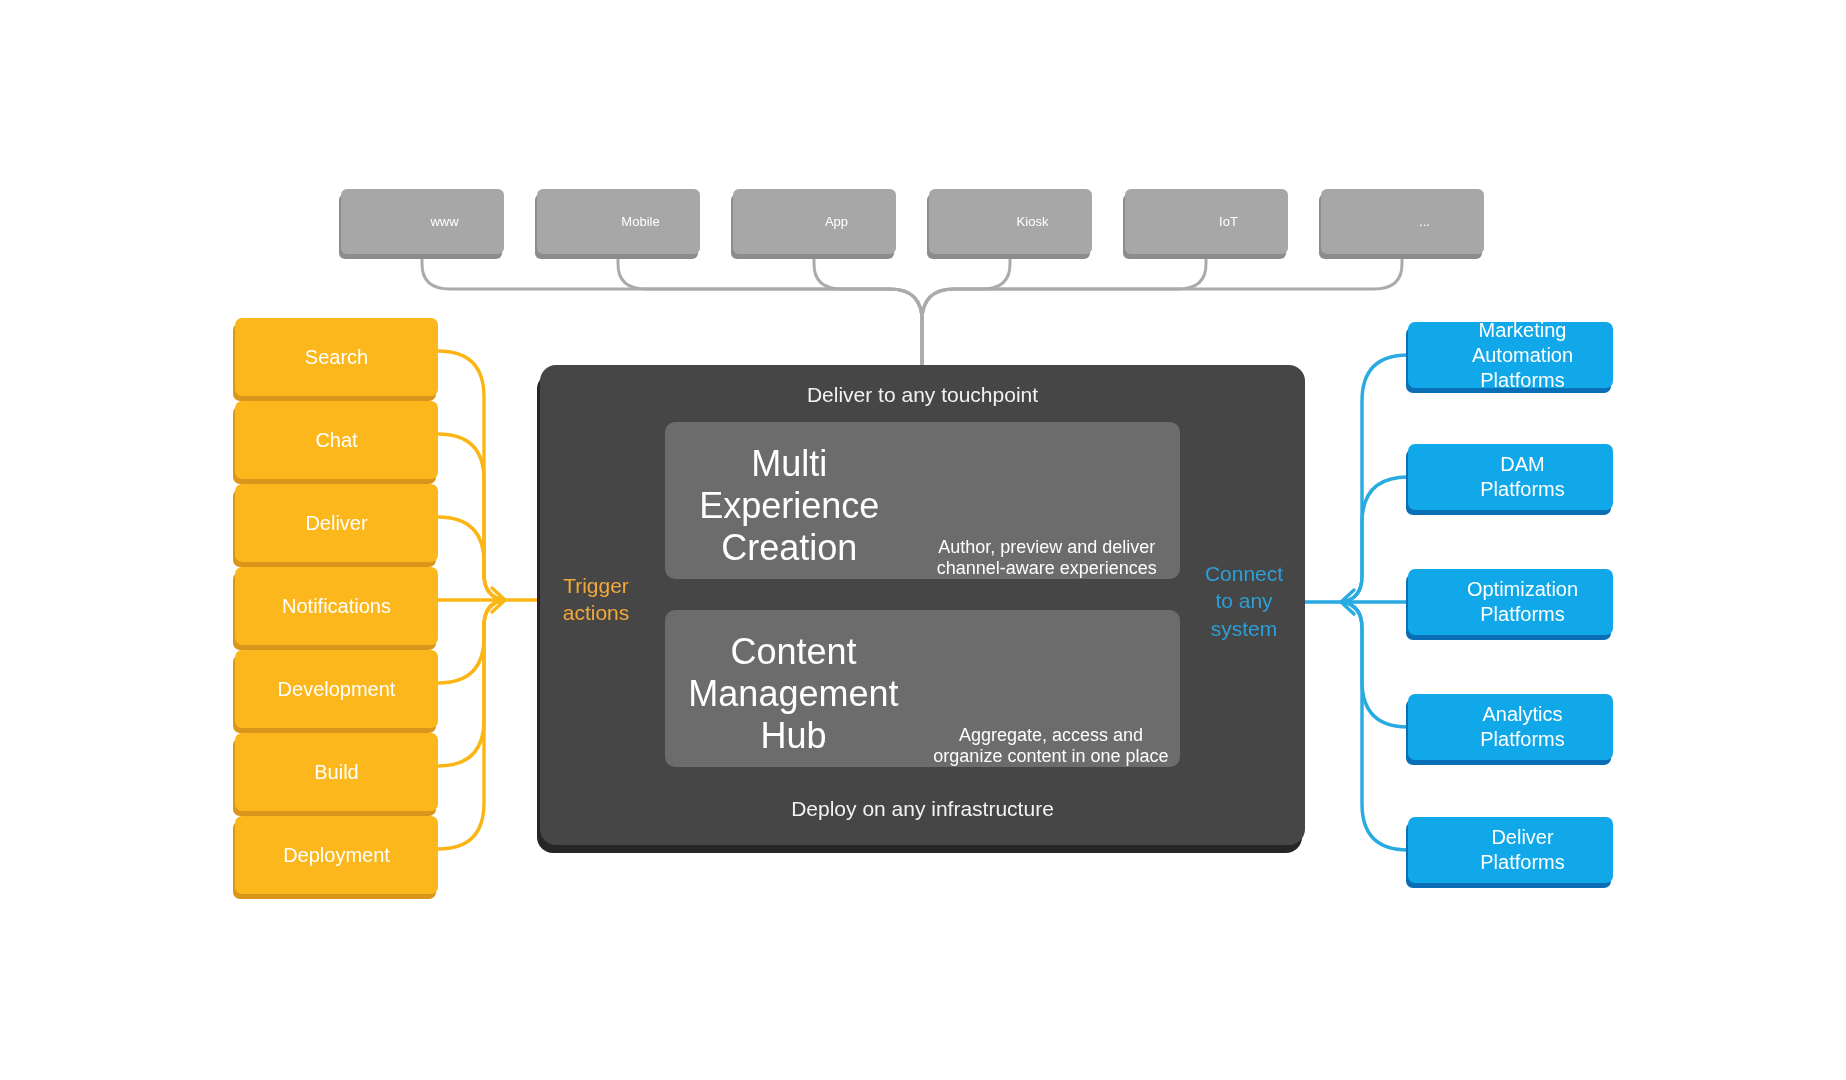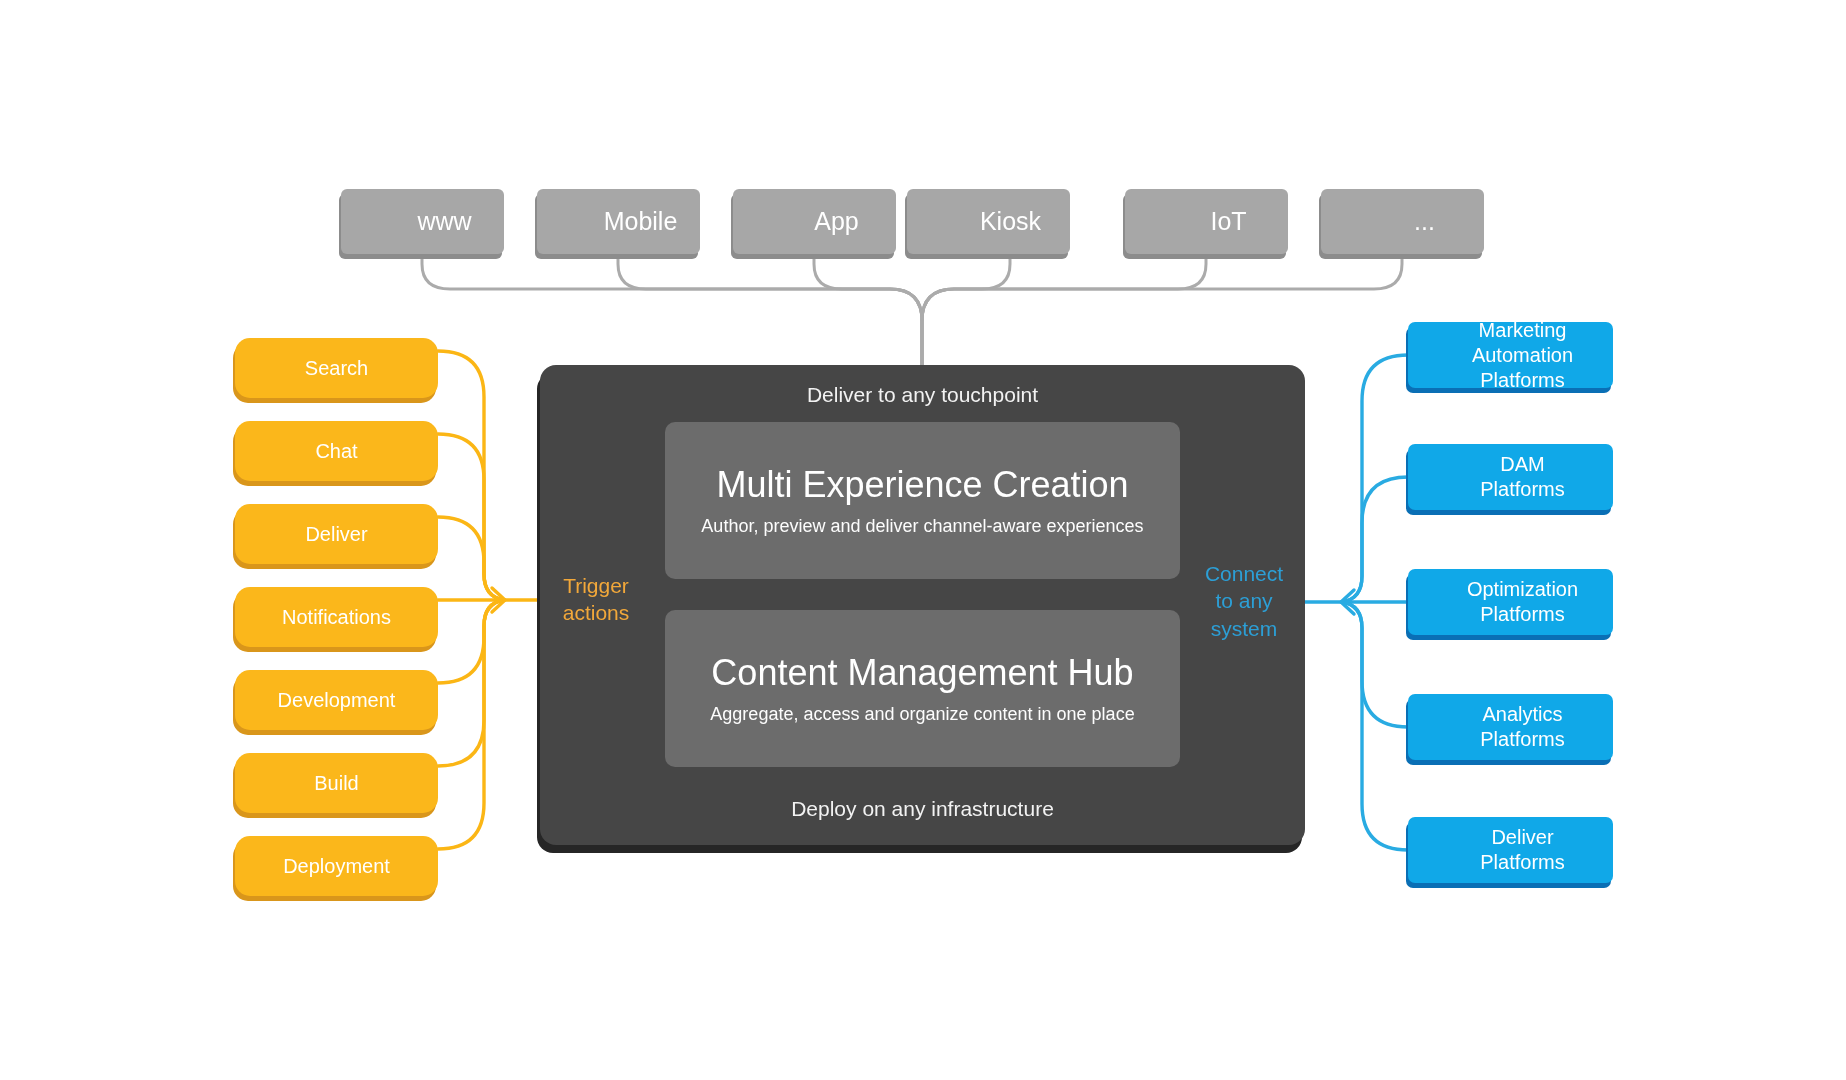--- a/index.html
+++ b/index.html
@@ -6,46 +6,45 @@
   #stage{
     position:relative;width:1846px;height:1080px;overflow:hidden;
     font-family:"Liberation Sans", sans-serif;background:#fff;
   }
   #connectors{position:absolute;left:0;top:0;width:1846px;height:1080px;}
   .box{
     position:absolute;display:flex;align-items:center;justify-content:center;
     text-align:center;color:#fff;white-space:pre-line;box-sizing:border-box;
   }
   .gray-box{
-    width:163px;height:65px;border-radius:6px;font-size:25px;
+    width:163px;height:65px;border-radius:6px;font-size:13px;
     background:var(--c-gray,#A7A7A7);
     box-shadow:-2px 5px 0 var(--c-gray-shadow,#8C8C8C);
     padding-left:44px;
   }
   .yellow-box{
-    width:203px;height:60px;border-radius:15px;font-size:20px;
+    width:203px;height:78px;border-radius:7px;font-size:20px;
     background:var(--c-yellow,#FBB71B);
     box-shadow:-2px 5px 0 var(--c-yellow-shadow,#D9961B);
-    margin-top:20px;
   }
   .blue-box{
     width:205px;height:66px;border-radius:7px;font-size:20px;line-height:1.25;
     background:var(--c-blue,#10A8E8);
     box-shadow:-2px 5px 0 var(--c-blue-shadow,#0A6FB5);
     padding-left:24px;
   }
   .dark-box{
     position:absolute;left:540px;top:365px;width:765px;height:480px;
     background:var(--c-dark,#464646);border-radius:16px;
     box-shadow:-3px 8px 0 var(--c-dark-shadow,#262626);
   }
   .inner-panel{
     position:absolute;left:125px;width:515px;height:157px;
     background:var(--c-panel,#6C6C6C);border-radius:10px;
-    display:flex;flex-direction:column;align-items:center;justify-content:center;
+    display:flex;flex-direction:row;align-items:flex-end;justify-content:center;
     color:#fff;text-align:center;
   }
   .inner-panel .panel-title{font-size:36px;font-weight:400;margin:0 0 10px 0;}
   .inner-panel .panel-subtitle{font-size:18px;font-weight:400;margin:0;color:#fdfdfd;}
   .hub-caption{
     position:absolute;left:0;width:765px;text-align:center;color:#f2f2f2;font-size:21px;
   }
   .side-caption{
     position:absolute;width:110px;text-align:center;font-size:21px;line-height:1.3;
     white-space:pre-line;
@@ -84,21 +83,21 @@
       <path d="M 1408 727 Q 1362 727 1362 681 V 628 Q 1362 605 1342 602"></path>
       <path d="M 1408 850 Q 1362 850 1362 804 V 628 Q 1362 605 1342 602"></path>
       <path d="M 1354 590 L 1341 602 L 1354 614"></path>
     </g>
   </svg>
 
   <div>
     <div class="box gray-box" style="left:341px;top:189px">www</div>
     <div class="box gray-box" style="left:537px;top:189px">Mobile</div>
     <div class="box gray-box" style="left:733px;top:189px">App</div>
-    <div class="box gray-box" style="left:907px;top:189px">Kiosk</div>
+    <div class="box gray-box" style="left:929px;top:189px">Kiosk</div>
     <div class="box gray-box" style="left:1125px;top:189px">IoT</div>
     <div class="box gray-box" style="left:1321px;top:189px">...</div>
   </div>
 
   <div>
     <div class="box yellow-box" style="left:235px;top:318px">Search</div>
     <div class="box yellow-box" style="left:235px;top:401px">Chat</div>
     <div class="box yellow-box" style="left:235px;top:484px">Deliver</div>
     <div class="box yellow-box" style="left:235px;top:567px">Notifications</div>
     <div class="box yellow-box" style="left:235px;top:650px">Development</div>

